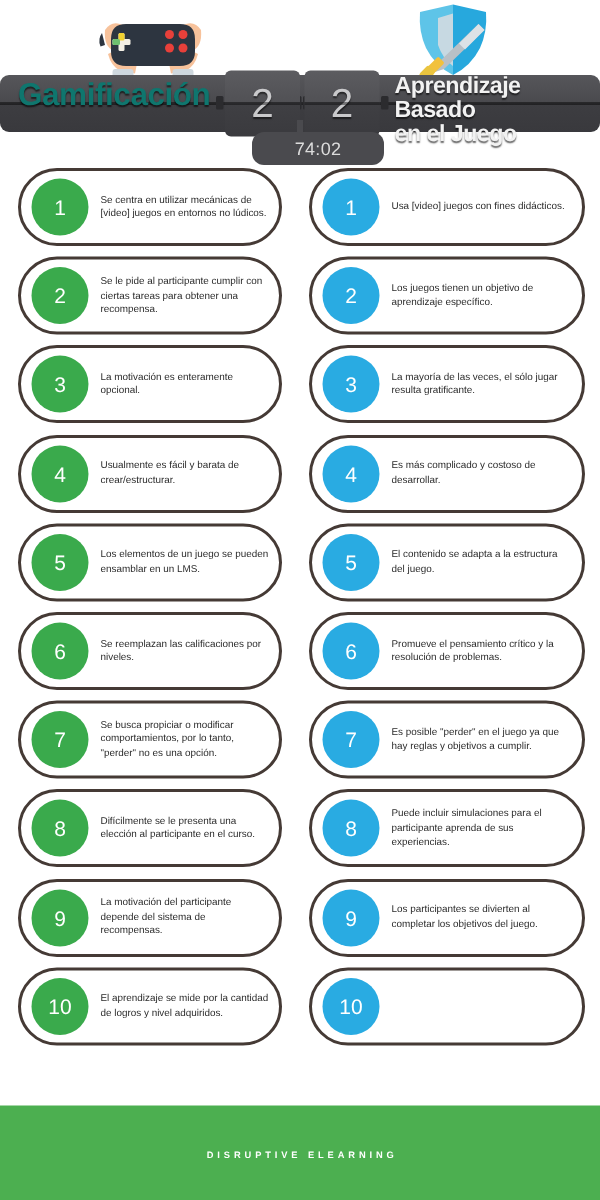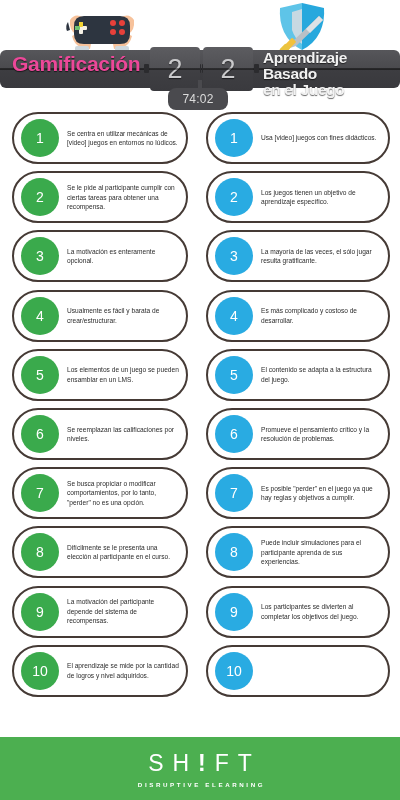--- a/index.html
+++ b/index.html
@@ -21,21 +21,21 @@
     position:absolute; left:0; top:50px; width:400px; height:38px;
     background:linear-gradient(180deg,#56565a 0%,#4a4a4e 48%,#3d3d41 52%,#39393d 100%);
     border-radius:6px;
   }
   .bar-hinge {
     position:absolute; left:0; top:68px; width:400px; height:1.5px;
     background:rgba(0,0,0,.45);
   }
   .title-left {
     position:absolute; left:12px; top:52px;
-    font-size:21px; font-weight:bold; color:#ec4899;
+    font-size:21px; font-weight:bold; color:#0f766e;
     letter-spacing:-.3px;
     text-shadow:0 1px 1px rgba(0,0,0,.6);
   }
   .title-right {
     position:absolute; left:263px; top:50px; width:140px;
     font-size:15.5px; font-weight:bold; color:#f2f2f2; line-height:1.02;
     letter-spacing:-.35px;
     text-shadow:0 1px 1px rgba(0,0,0,.6);
   }
 
@@ -60,21 +60,21 @@
   .nub.n1 { left:144px; }
   .nub.n2 { left:196px; }
   .nub.n3 { left:202px; }
   .nub.n4 { left:254px; }
 
   .stem {
     position:absolute; left:198px; top:80px; width:4px; height:18px;
     background:#4a4a4e;
   }
   .timer {
-    position:absolute; left:168px; top:88px; width:60px; height:22px;
+    position:absolute; left:168px; top:88px; width:88px; height:22px;
     background:#4a4a4e; border-radius:8px;
     display:flex; align-items:center; justify-content:center;
     color:#dcdcdc; font-size:12px; letter-spacing:.2px;
   }
 
   
   .columns {
     position:absolute; left:0; top:112px; width:400px; height:625px;
     display:flex; gap:0;
   }
@@ -272,17 +272,16 @@
           <div class="badge">9</div>
           <div class="itext">Los participantes se divierten al completar los objetivos del juego.</div>
         </div>
         <div class="item bold">
           <div class="badge">10</div>
         </div>
       </div>
   </div>
 
   <div class="footer">
-    <div class="logo"><span>SH</span><span class="bang">!</span><span>FT</span></div>
     <div class="tagline">DISRUPTIVE ELEARNING</div>
   </div>
 
 </div>
 
 </body></html>

